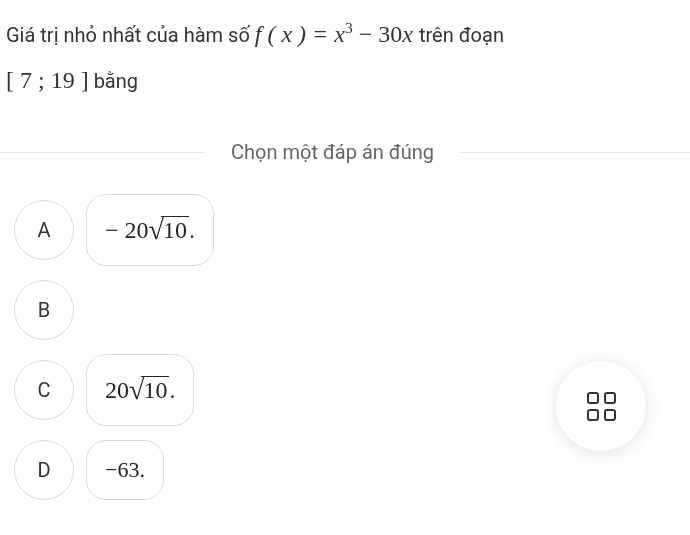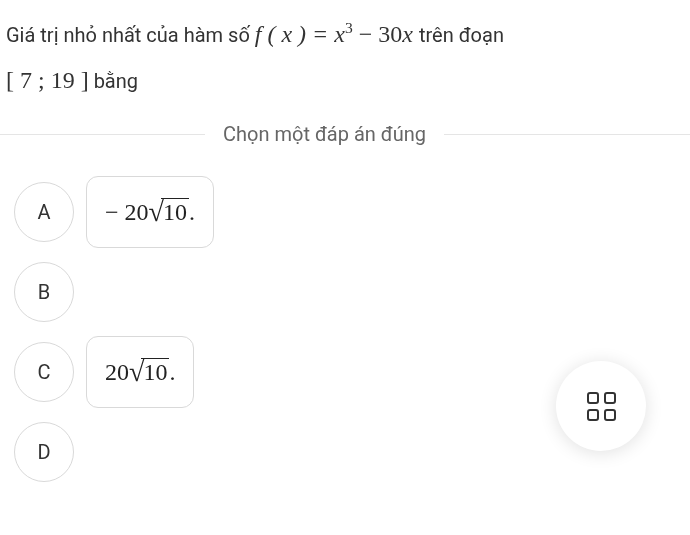--- a/index.html
+++ b/index.html
@@ -23,22 +23,23 @@
   }
   .math-up {
     font-family: "Times New Roman", Georgia, serif;
     font-style: normal;
   }
   .fx { font-size: 24px; }
   .interval { font-size: 24px; }
   .prompt-row {
     display: flex;
     align-items: center;
-    margin-top: 19px;
+    margin-top: 37px;
     margin-bottom: 30px;
+    gap: 8px;
   }
   .prompt-row .line {
     flex: 0 0 auto;
     height: 1px;
     background: #e5e5e5;
   }
   .prompt-row .line.left { width: 205px; }
   .prompt-row .line.right { flex: 1; }
   .prompt-text {
     color: #666;
@@ -62,21 +63,21 @@
     border-radius: 50%;
     display: flex;
     align-items: center;
     justify-content: center;
     font-size: 20px;
     color: #333;
     flex-shrink: 0;
   }
   .answer-box {
     border: 1px solid #d9d9d9;
-    border-radius: 12px;
+    border-radius: 20px;
     padding: 14px 18px;
     font-size: 24px;
     color: #222;
     font-family: "Times New Roman", Georgia, serif;
     display: inline-flex;
     align-items: center;
   }
   .answer-box.tall { min-height: 72px; }
   .answer-box.short { min-height: 60px; font-size: 22px; }
   .sqrt-wrap {
@@ -164,20 +165,23 @@
       <span class="sqrt-wrap">
         <span class="sqrt-sym">√</span>
         <span class="sqrt-arg math-up">10</span>
       </span>
         <span class="math-up">.</span>
     </div>
   </div>
 
   <div class="option">
     <div class="letter">D</div>
+    <div class="answer-box short">
+      <span>−63.</span>
+    </div>
   </div>
 
 </div>
 
 <div class="fab">
   <div class="grid-icon">
     <span></span>
       <span></span>
       <span></span>
       <span></span>

